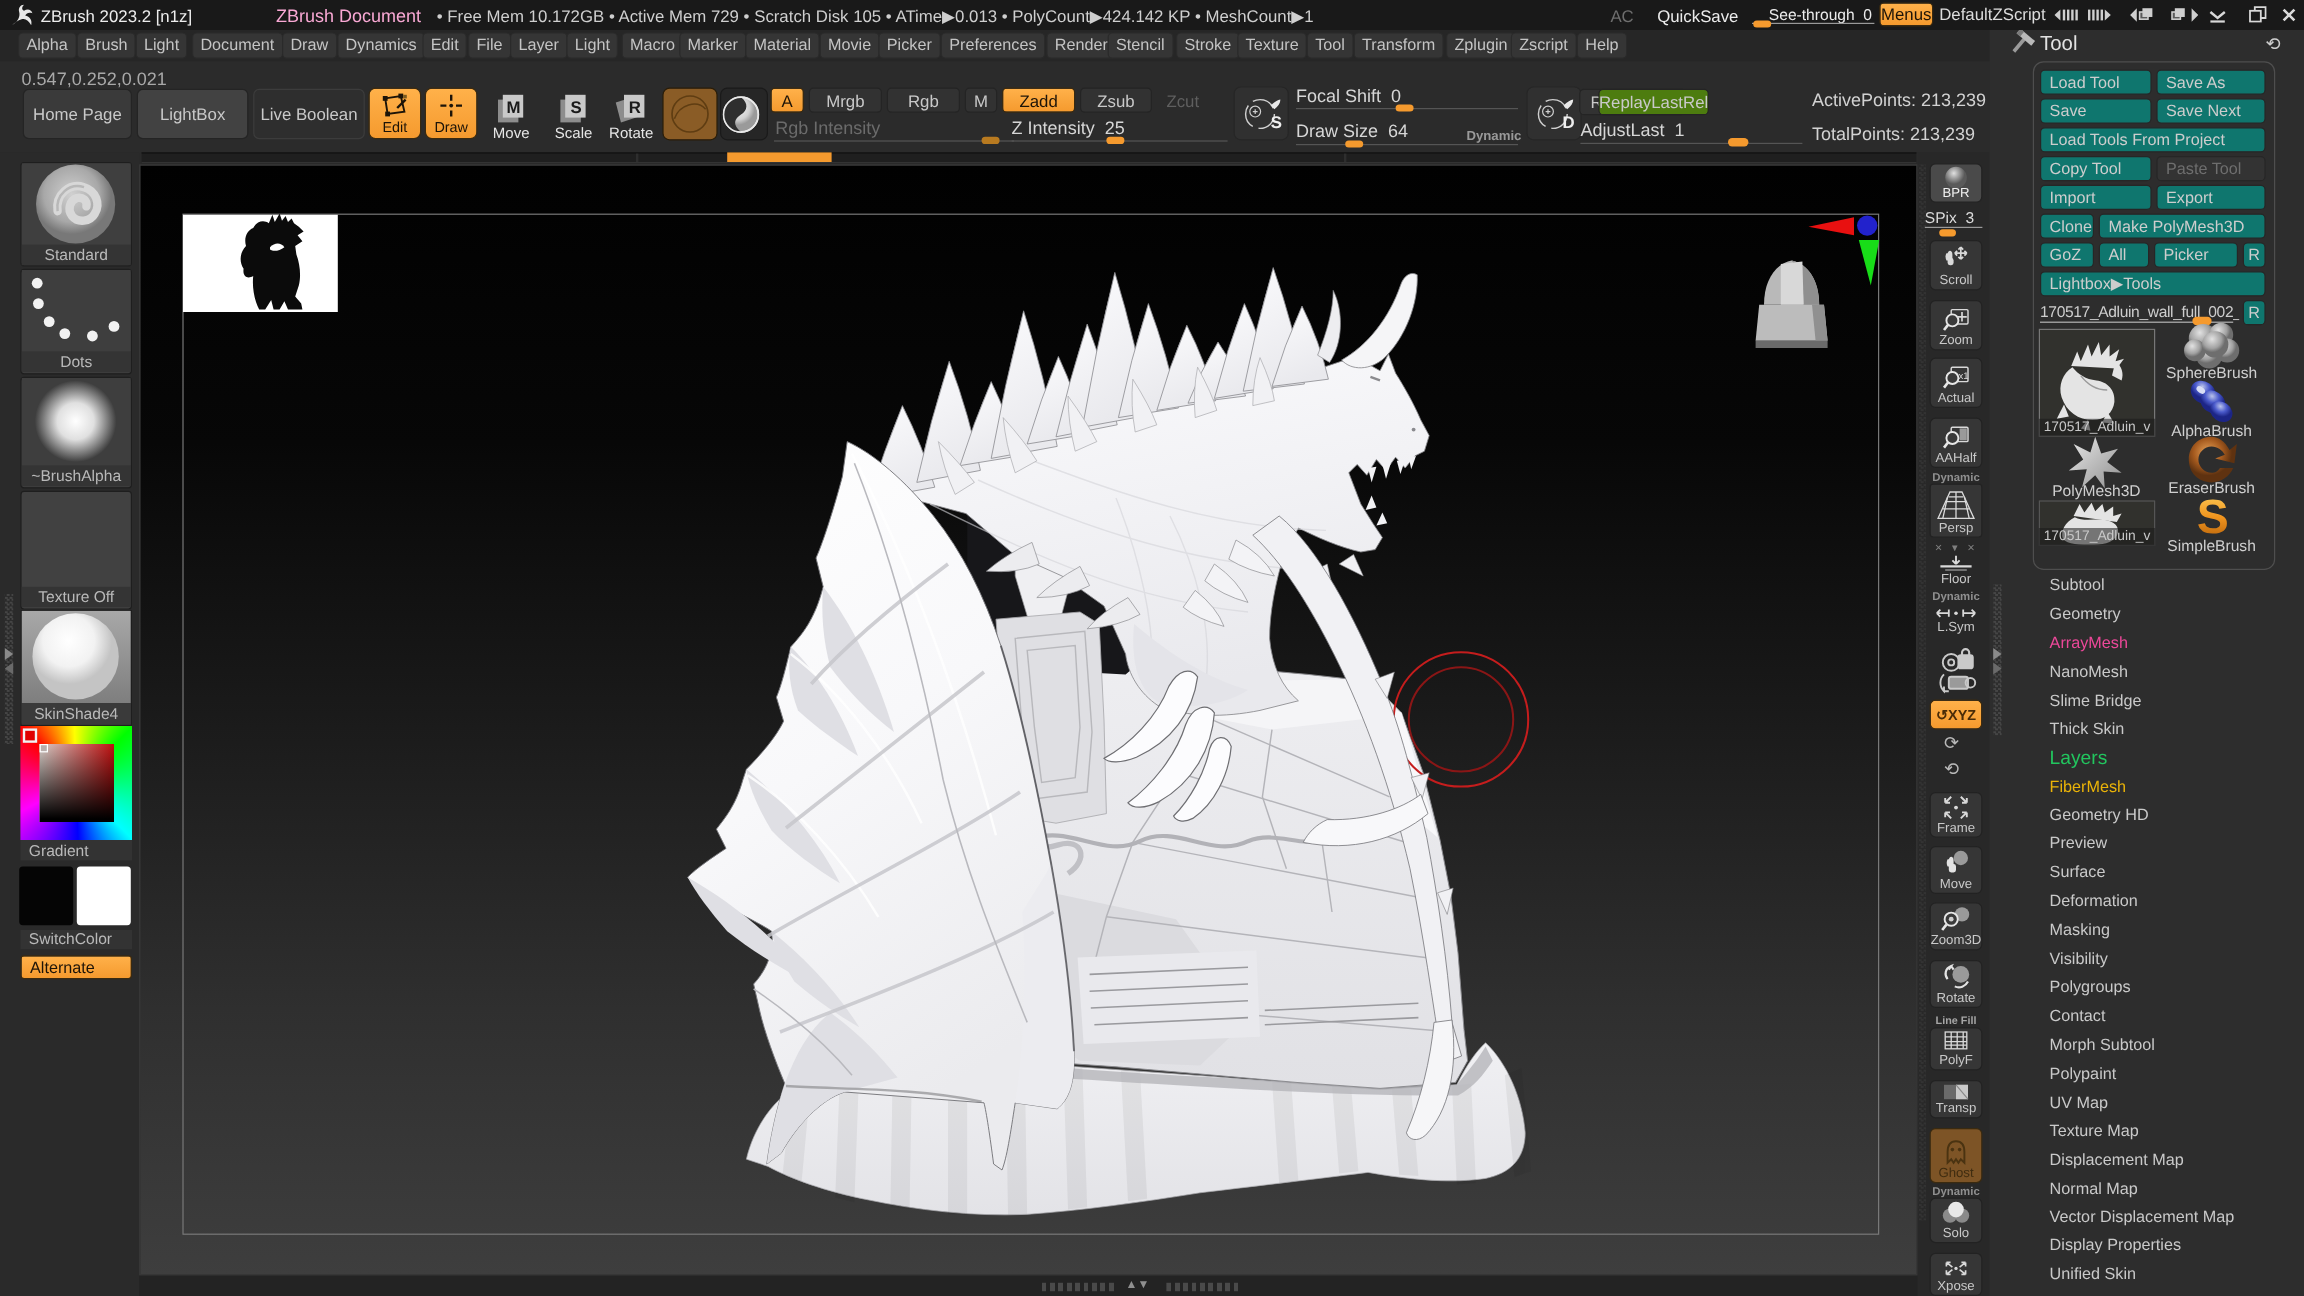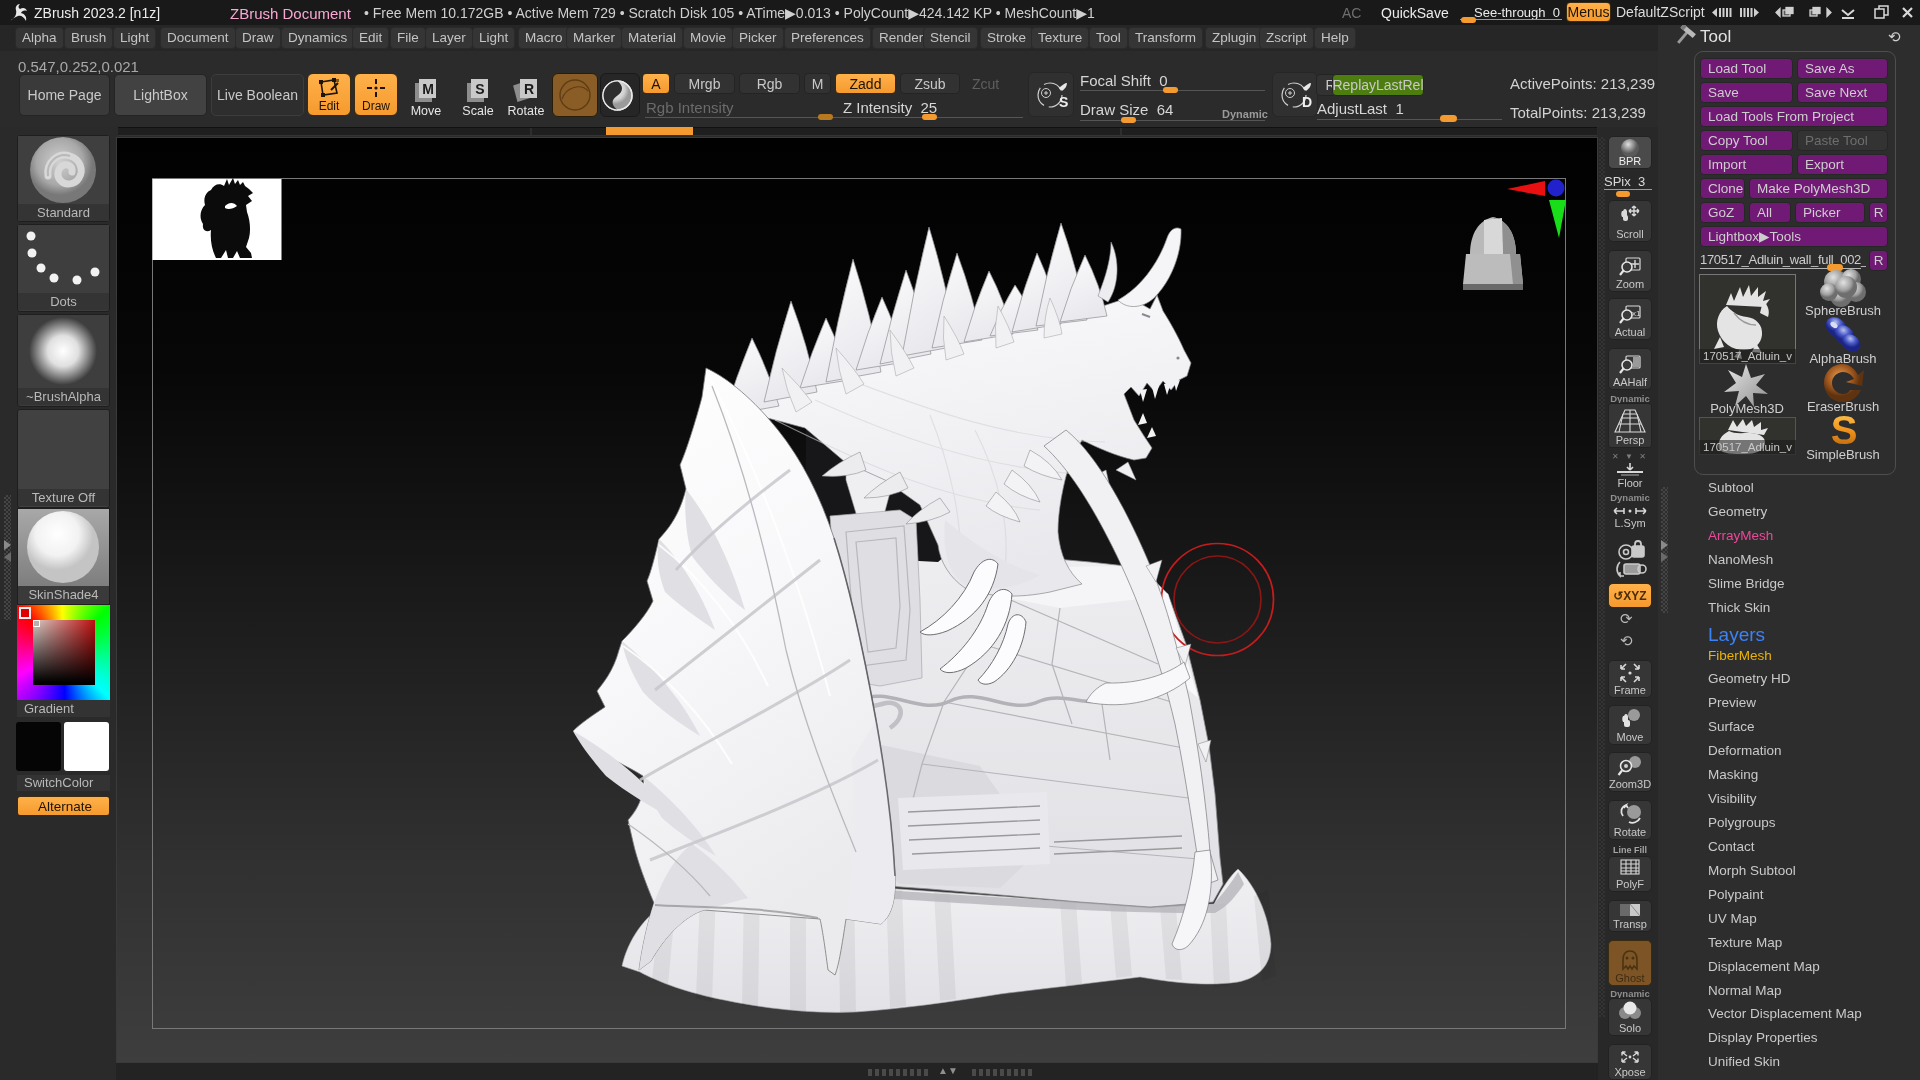--- a/index.html
+++ b/index.html
@@ -282,21 +282,21 @@
 
 <div class="ab" style="left:17px;top:605px;width:93px;height:95px;background:conic-gradient(from 315deg,#f00,#ff0 12%,#0f0 25%,#0ff 50%,#00f 62%,#f0f 80%,#f00)"></div>
 <div class="ab" style="left:33px;top:620px;width:62px;height:65px;background:linear-gradient(to bottom,rgba(0,0,0,0),#000 96%),linear-gradient(to right,#d8cfc9,#c01010)"></div>
 <div class="ab" style="left:19px;top:607px;width:12px;height:12px;background:#e00000;border:2px solid #f2f2f2"></div>
 <div class="ab" style="left:33px;top:620px;width:7px;height:7px;border:1.5px solid #fff;background:#b9aeab"></div>
 <div class="lbl" style="left:17px;top:700px;width:93px;background:#333333;height:17px;line-height:17px;text-align:left;padding-left:7px">Gradient</div>
 
 <div class="ab" style="left:16px;top:722px;width:45px;height:49px;background:#050505;border-radius:3px"></div>
 <div class="ab" style="left:64px;top:722px;width:45px;height:49px;background:#ffffff;border-radius:3px"></div>
 <div class="lbl" style="left:17px;top:775px;width:93px;background:#333333;height:16px;line-height:16px;text-align:left;padding-left:7px">SwitchColor</div>
-<div class="ab orange" style="left:17px;top:796px;width:93px;height:20px;border-radius:3px;font-size:13.5px;line-height:19px;padding-left:20px">Alternate</div>
+<div class="ab orange" style="left:17px;top:796px;width:93px;height:20px;border-radius:3px;font-size:13.5px;line-height:19px;padding-left:7px">Alternate</div>
 
 <div class="ab" style="left:116px;top:137px;width:1482px;height:926px;background:linear-gradient(#010101,#070707 25%,#1c1c1c 52%,#2f2f2f 76%,#3e3e3e);border:1px solid #3a3a3a"></div>
 <svg class="ab" style="left:116px;top:137px" width="1482" height="926" viewBox="116 137 1482 926">
 <defs>
 <linearGradient id="wingG" x1="0" y1="0" x2="0.35" y2="1">
         <stop offset="0" stop-color="#ffffff"></stop>
         <stop offset=".5" stop-color="#f8f8fa"></stop>
         <stop offset="1" stop-color="#ebebee"></stop>
       </linearGradient>
 <linearGradient id="rockG" x1="0" y1="0" x2="0" y2="1">
@@ -646,21 +646,21 @@
     <g transform="rotate(40 12 11)">
       <rect x="10.5" y="4" width="3" height="16" fill="#9a9a9a"></rect>
       <path d="M4 2 L20 2 L20 7 L4 7 Z" fill="#b9b9b9"></path>
       <path d="M4 2 L8 2 L8 7 L4 7 Z" fill="#7a7a7a"></path>
     </g>
   </svg>
 <div class="ab" style="left:1700px;top:27px;color:#e2e2e2;font-size:17px">Tool</div>
 <div class="ab" style="left:1888px;top:28px;color:#cfcfcf;font-size:15px">⟲</div>
 <div class="ab" style="left:1694px;top:51px;width:202px;height:424px;border:1px solid #4e4e4e;border-radius:9px"></div>
 <style>
-.pbtn{position:absolute;background:#701a75;border:1px solid #262626;border-radius:4px;color:#cdcdcd;font-size:13.5px;height:21px;line-height:19px;padding-left:7px}
+.pbtn{position:absolute;background:#0f766e;border:1px solid #262626;border-radius:4px;color:#cdcdcd;font-size:13.5px;height:21px;line-height:19px;padding-left:7px}
 .plbl{position:absolute;color:#cfcfcf;font-size:13px;text-align:center}
 </style>
 <div class="pbtn" style="left:1700px;top:58px;width:93px">Load Tool</div>
 <div class="pbtn" style="left:1797px;top:58px;width:91px">Save As</div>
 <div class="pbtn" style="left:1700px;top:82px;width:93px">Save</div>
 <div class="pbtn" style="left:1797px;top:82px;width:91px">Save Next</div>
 <div class="pbtn" style="left:1700px;top:106px;width:188px">Load Tools From Project</div>
 <div class="pbtn" style="left:1700px;top:130px;width:93px">Copy Tool</div>
 <div class="pbtn" style="left:1797px;top:130px;width:91px;color:#6e6e6e;background:#333">Paste Tool</div>
 <div class="pbtn" style="left:1700px;top:154px;width:93px">Import</div>
@@ -769,21 +769,21 @@
 <svg class="ab" style="left:1659px;top:538px" width="11" height="26" viewBox="0 0 11 26">
     <path d="M2 2 L9 7 L2 12 Z" fill="#8a8a8a"></path>
     <path d="M2 14 L9 19 L2 24 Z" fill="#6a6a6a"></path>
   </svg>
 <div class="ab" style="left:1708px;top:480px;color:#c9c9c9;font-size:13.5px">Subtool</div>
 <div class="ab" style="left:1708px;top:504px;color:#c9c9c9;font-size:13.5px">Geometry</div>
 <div class="ab" style="left:1708px;top:528px;color:#ec4899;font-size:13.5px">ArrayMesh</div>
 <div class="ab" style="left:1708px;top:552px;color:#c9c9c9;font-size:13.5px">NanoMesh</div>
 <div class="ab" style="left:1708px;top:576px;color:#c9c9c9;font-size:13.5px">Slime Bridge</div>
 <div class="ab" style="left:1708px;top:600px;color:#c9c9c9;font-size:13.5px">Thick Skin</div>
-<div class="ab" style="left:1708px;top:624px;color:#3b82f6;font-size:19px">Layers</div>
+<div class="ab" style="left:1708px;top:624px;color:#22c55e;font-size:16px">Layers</div>
 <div class="ab" style="left:1708px;top:648px;color:#eab308;font-size:13.5px">FiberMesh</div>
 <div class="ab" style="left:1708px;top:671px;color:#c9c9c9;font-size:13.5px">Geometry HD</div>
 <div class="ab" style="left:1708px;top:695px;color:#c9c9c9;font-size:13.5px">Preview</div>
 <div class="ab" style="left:1708px;top:719px;color:#c9c9c9;font-size:13.5px">Surface</div>
 <div class="ab" style="left:1708px;top:743px;color:#c9c9c9;font-size:13.5px">Deformation</div>
 <div class="ab" style="left:1708px;top:767px;color:#c9c9c9;font-size:13.5px">Masking</div>
 <div class="ab" style="left:1708px;top:791px;color:#c9c9c9;font-size:13.5px">Visibility</div>
 <div class="ab" style="left:1708px;top:815px;color:#c9c9c9;font-size:13.5px">Polygroups</div>
 <div class="ab" style="left:1708px;top:839px;color:#c9c9c9;font-size:13.5px">Contact</div>
 <div class="ab" style="left:1708px;top:863px;color:#c9c9c9;font-size:13.5px">Morph Subtool</div>

